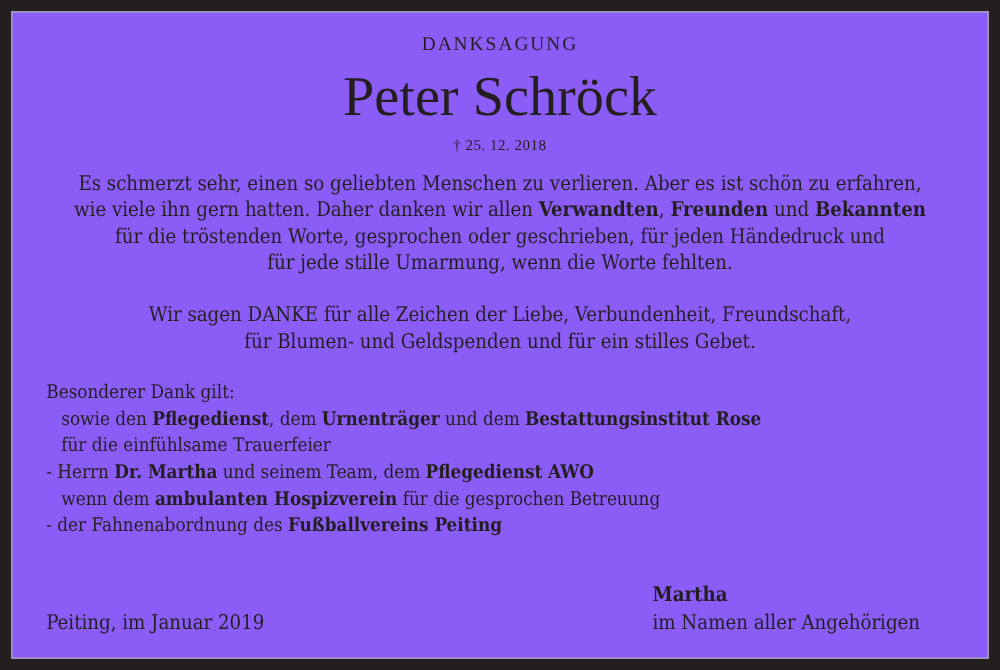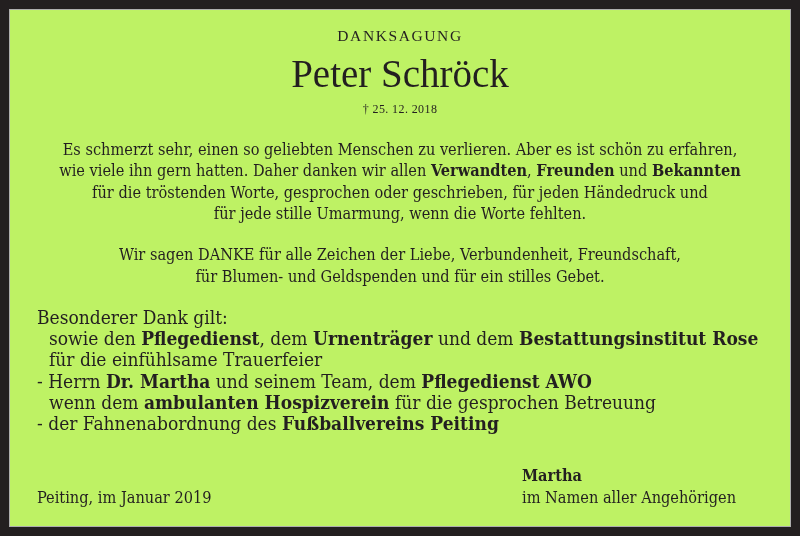--- a/index.html
+++ b/index.html
@@ -5,21 +5,21 @@
   html, body {
     margin: 0;
     padding: 0;
     background: #ffffff;
   }
   #obituary-page {
     position: relative;
     width: 800px;
     height: 536px;
     box-sizing: border-box;
-    background: #bef264;
+    background: #8b5cf6;
     overflow: hidden;
     font-family: "Liberation Serif", "DejaVu Serif", serif;
     color: #231f20;
   }
   
   .frame-outer {
     position: absolute;
     left: 0; top: 0;
     width: 800px; height: 536px;
     box-sizing: border-box;
@@ -48,21 +48,21 @@
   .kicker {
     text-align: center;
     font-size: 15.5px;
     letter-spacing: 1.6px;
     margin-top: 17px;
     font-family: "Liberation Serif", "DejaVu Serif", serif;
     color: #231f20;
   }
   .deceased-name {
     text-align: center;
-    font-size: 39px;
+    font-size: 45px;
     line-height: 1.08;
     margin-top: 8px;
     font-weight: 400;
     font-family: "Liberation Serif", "DejaVu Serif", serif;
     color: #231f20;
   }
   .death-date {
     text-align: center;
     font-size: 12px;
     margin-top: 7px;
@@ -73,26 +73,26 @@
 
   
   .para-centered {
     text-align: center;
     font-size: 16.2px;
     line-height: 21.3px;
     font-family: "DejaVu Serif Condensed", "Liberation Serif", "DejaVu Serif", serif;
     font-stretch: condensed;
     color: #231f20;
   }
-  .para-1 { margin-top: 22px; }
+  .para-1 { margin-top: 12px; }
   .para-2 { margin-top: 20px; }
 
   .thanks-block {
     margin-top: 20px;
-    font-size: 19px;
+    font-size: 15px;
     line-height: 21.3px;
     text-align: left;
     padding-left: 27px;
     font-family: "DejaVu Serif Condensed", "Liberation Serif", "DejaVu Serif", serif;
     font-stretch: condensed;
     color: #231f20;
   }
   .thanks-line { white-space: nowrap; }
   .thanks-line.indent { padding-left: 12px; }
 

